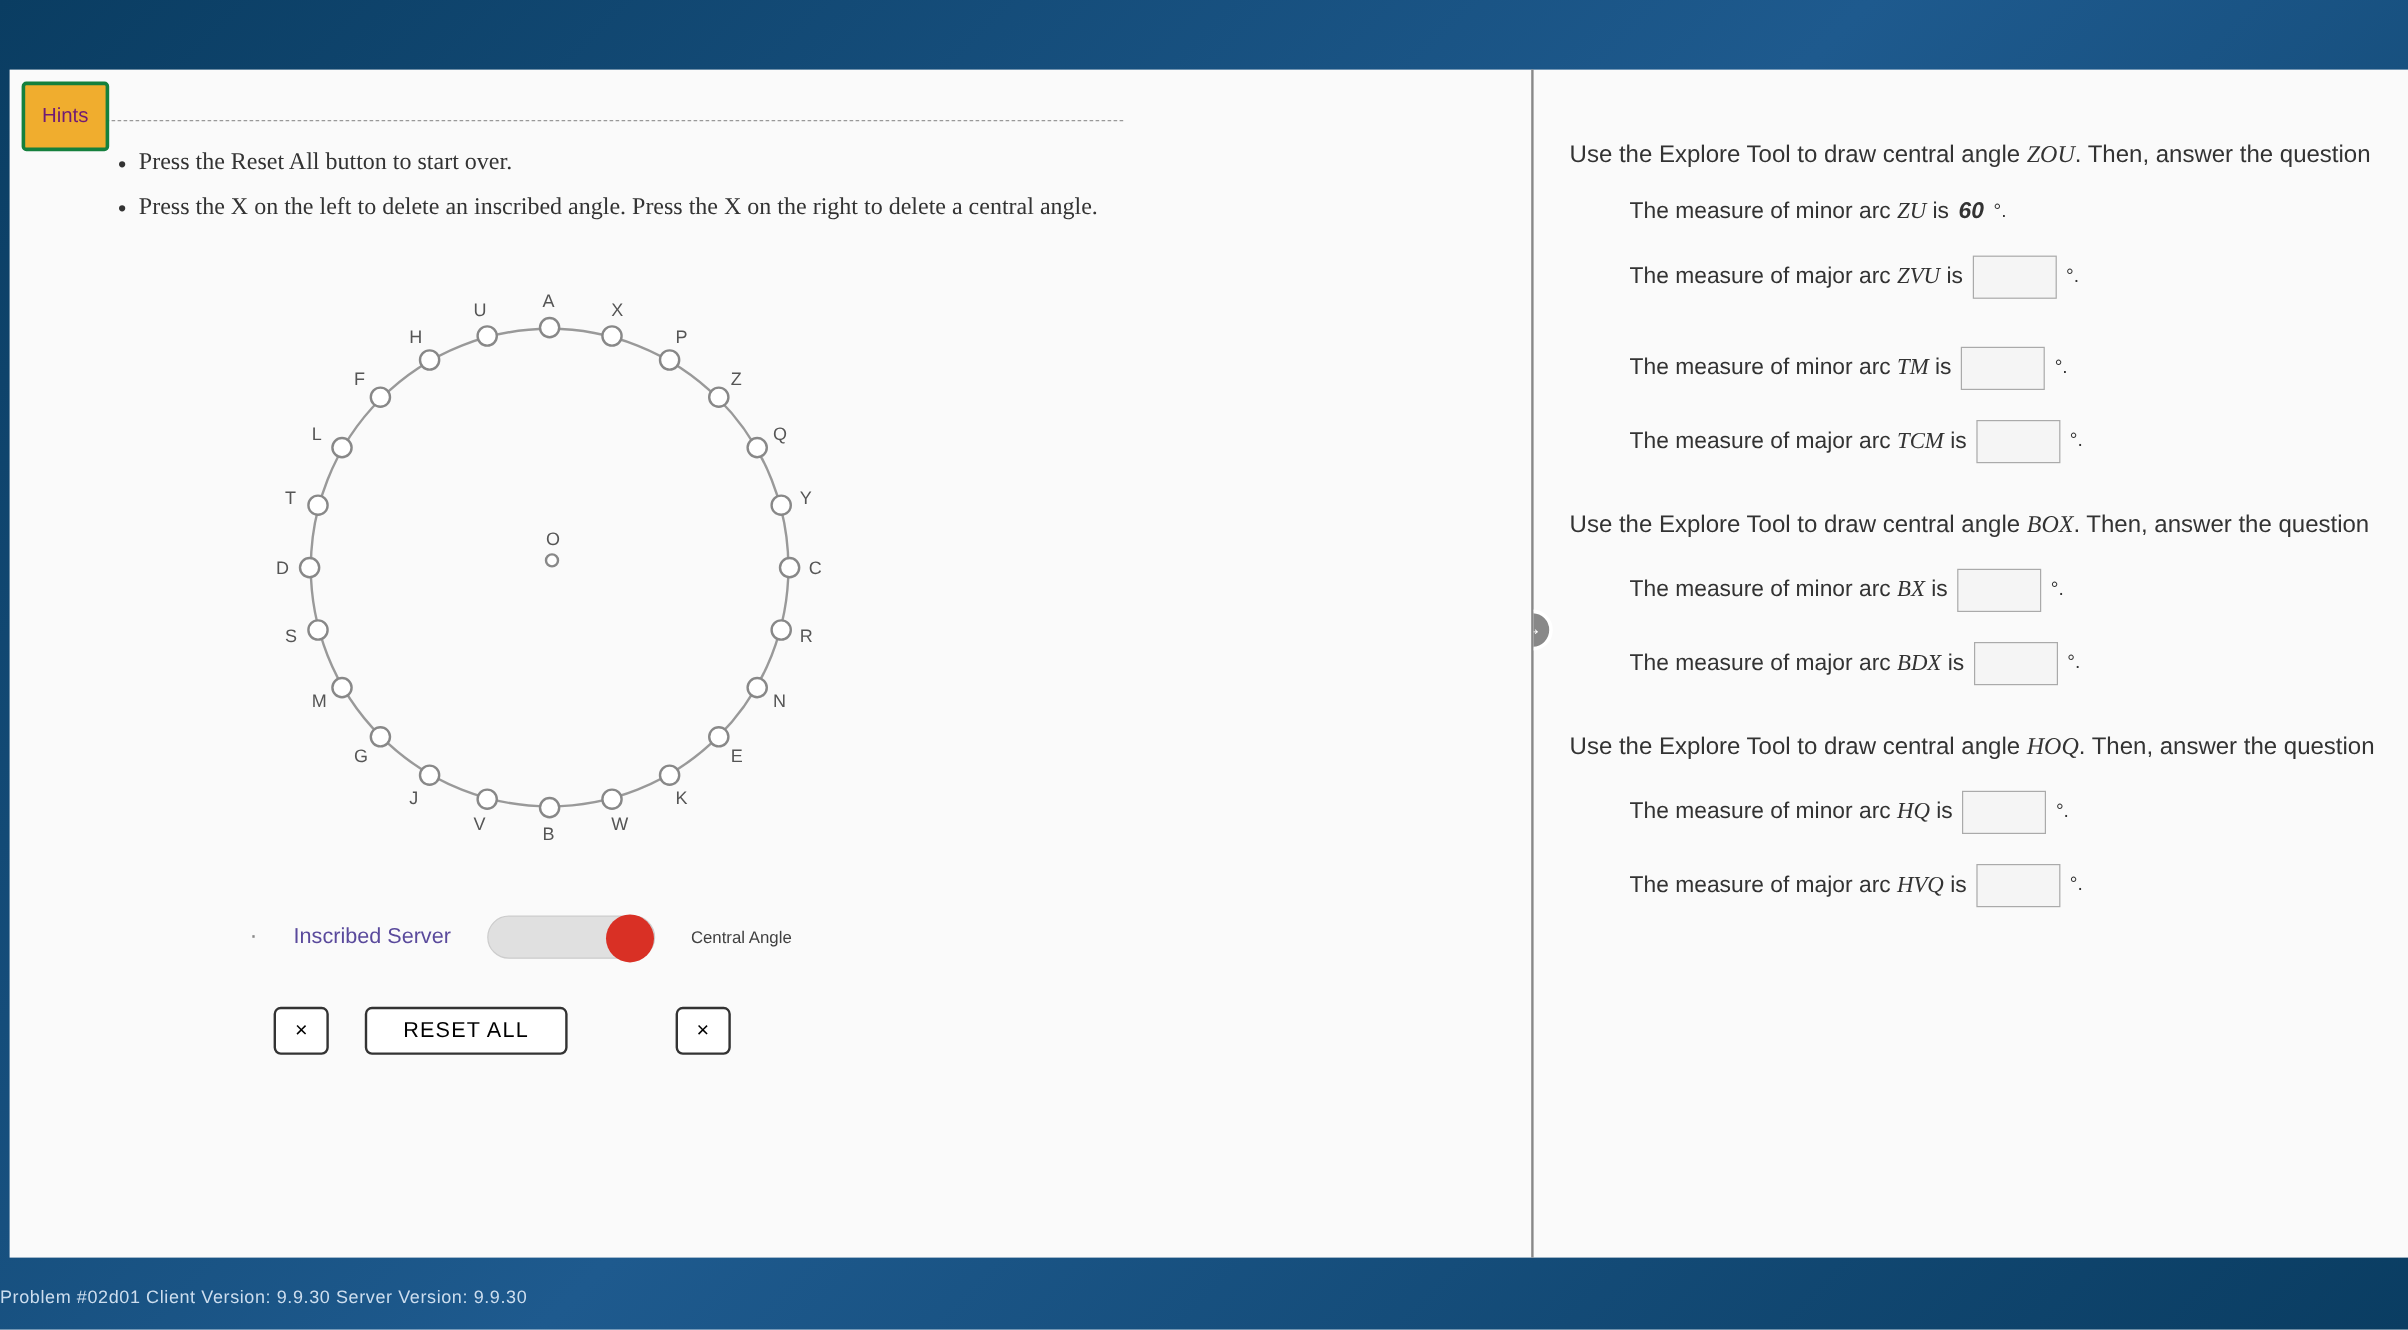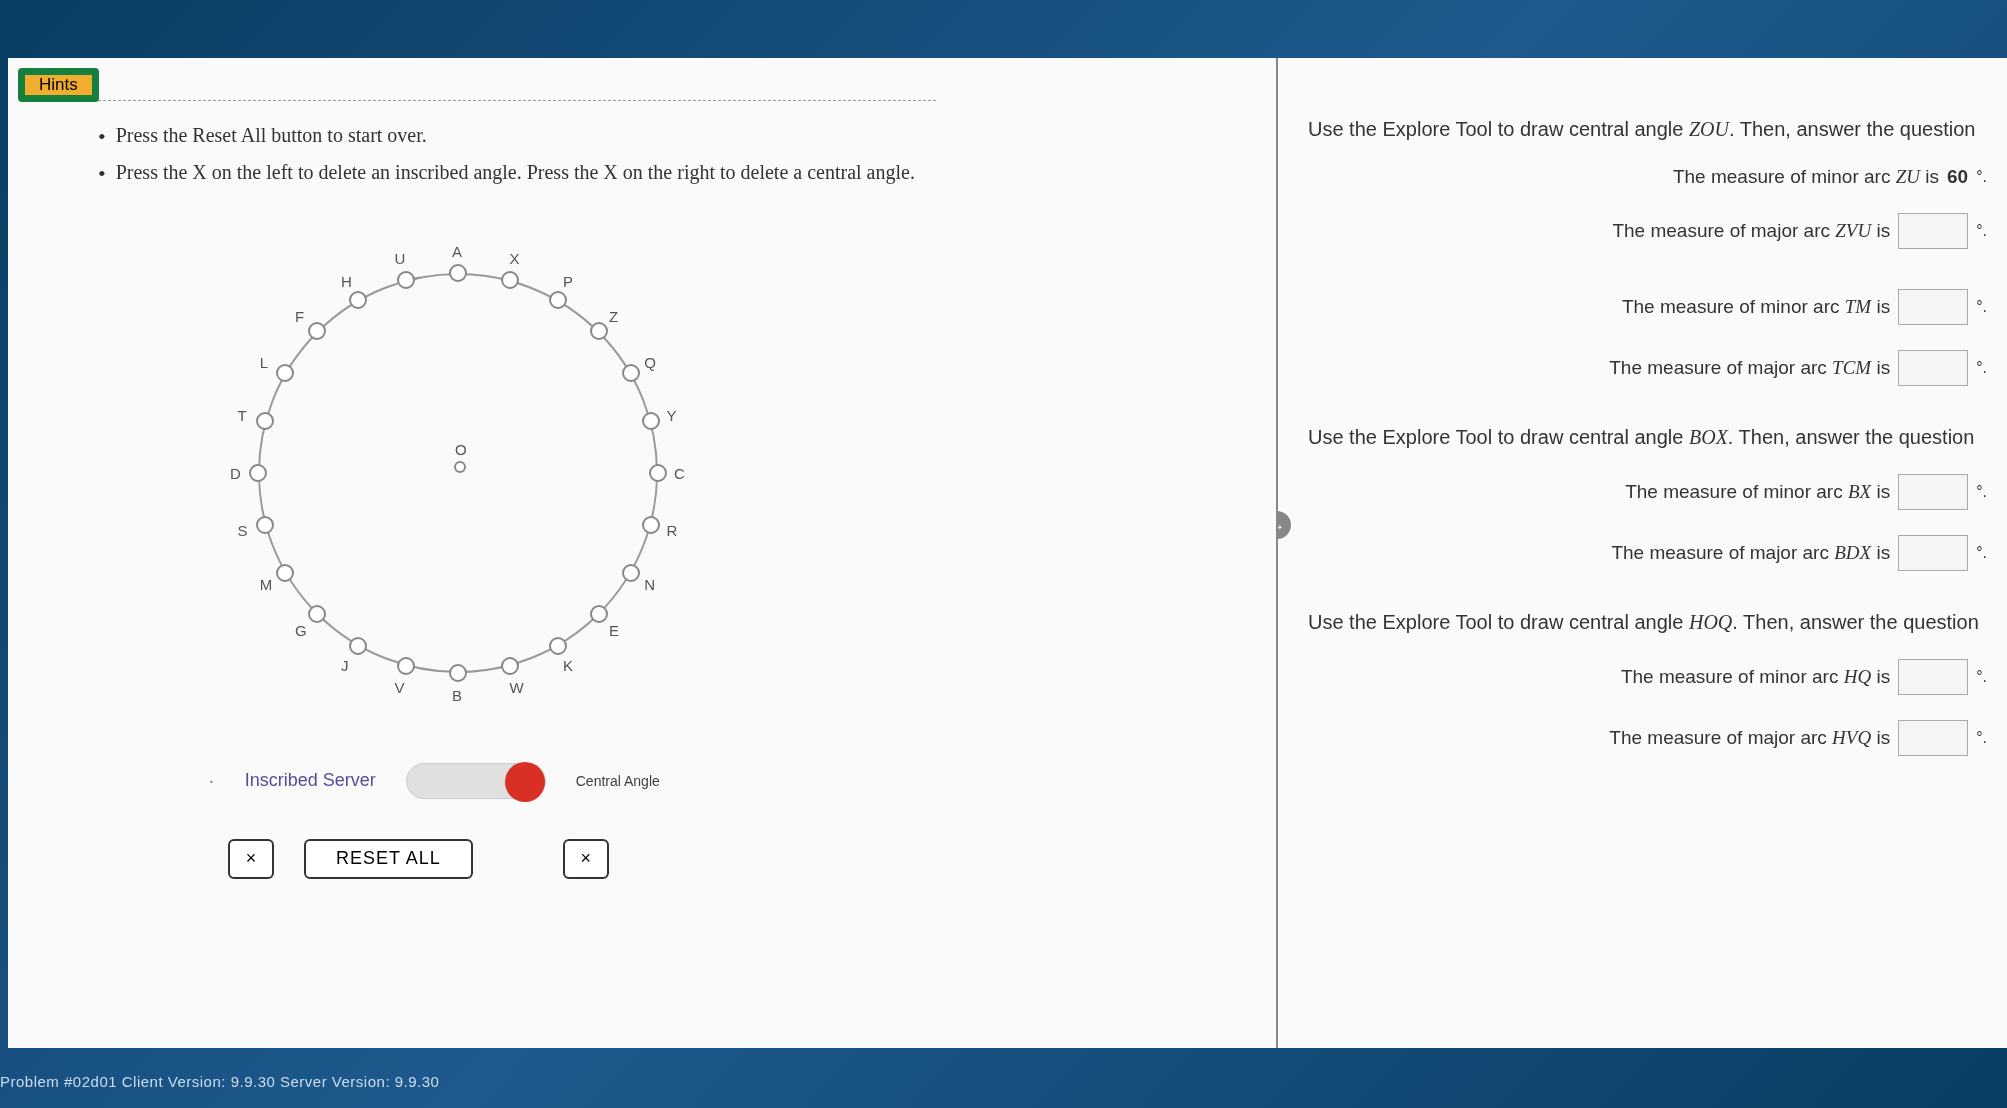--- a/index.html
+++ b/index.html
@@ -18,24 +18,24 @@
     right: 0px;
     bottom: 60px;
     background: #fafafa;
     display: flex;
   }
   .hints-btn {
     position: absolute;
     top: 10px;
     left: 10px;
     background: #f0ad2e;
-    color: #000000;
-    border: 7px solid #15803d;
+    color: #701a75;
+    border: 3px solid #15803d;
     border-radius: 4px;
-    padding: 0 14px;
+    padding: 16px 14px;
     font-size: 17px;
     cursor: pointer;
     z-index: 10;
   }
   .left-pane {
     flex: 0 0 1270px;
     position: relative;
     padding: 60px 30px 20px 30px;
     border-right: 2px solid #888;
   }
@@ -154,30 +154,29 @@
     margin-bottom: 25px;
   }
   .q-line {
     font-size: 19px;
     color:#333;
     margin-left: 50px;
     margin-bottom: 25px;
     display:flex;
     align-items:center;
     gap:8px;
-    justify-content:flex-end;
   }
   .ans-box {
     width:70px; height:36px;
     border:1px solid #aaa;
     background:#f5f5f5;
     display:inline-block;
   }
   .deg { font-size:16px; }
-  .bold-val { font-weight:bold; }
+  .bold-val { font-weight:bold;font-style:italic; }
   .footer {
     position:absolute;
     bottom:18px; left:0;
     color:#cde;
     font-size:15px;
     letter-spacing:0.5px;
   }
   .cut-line {
     position:absolute;
     top:42px; left:80px; right:340px;

